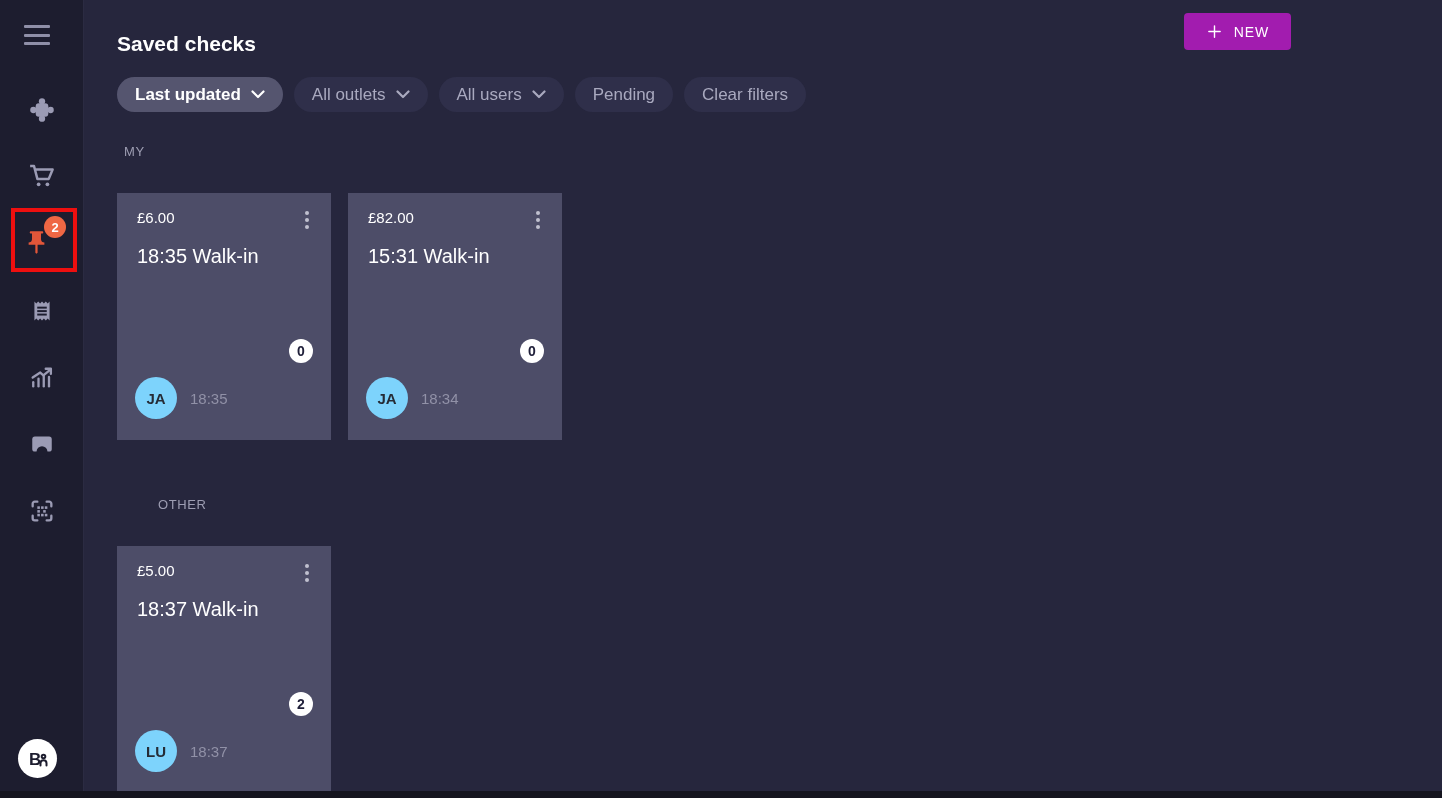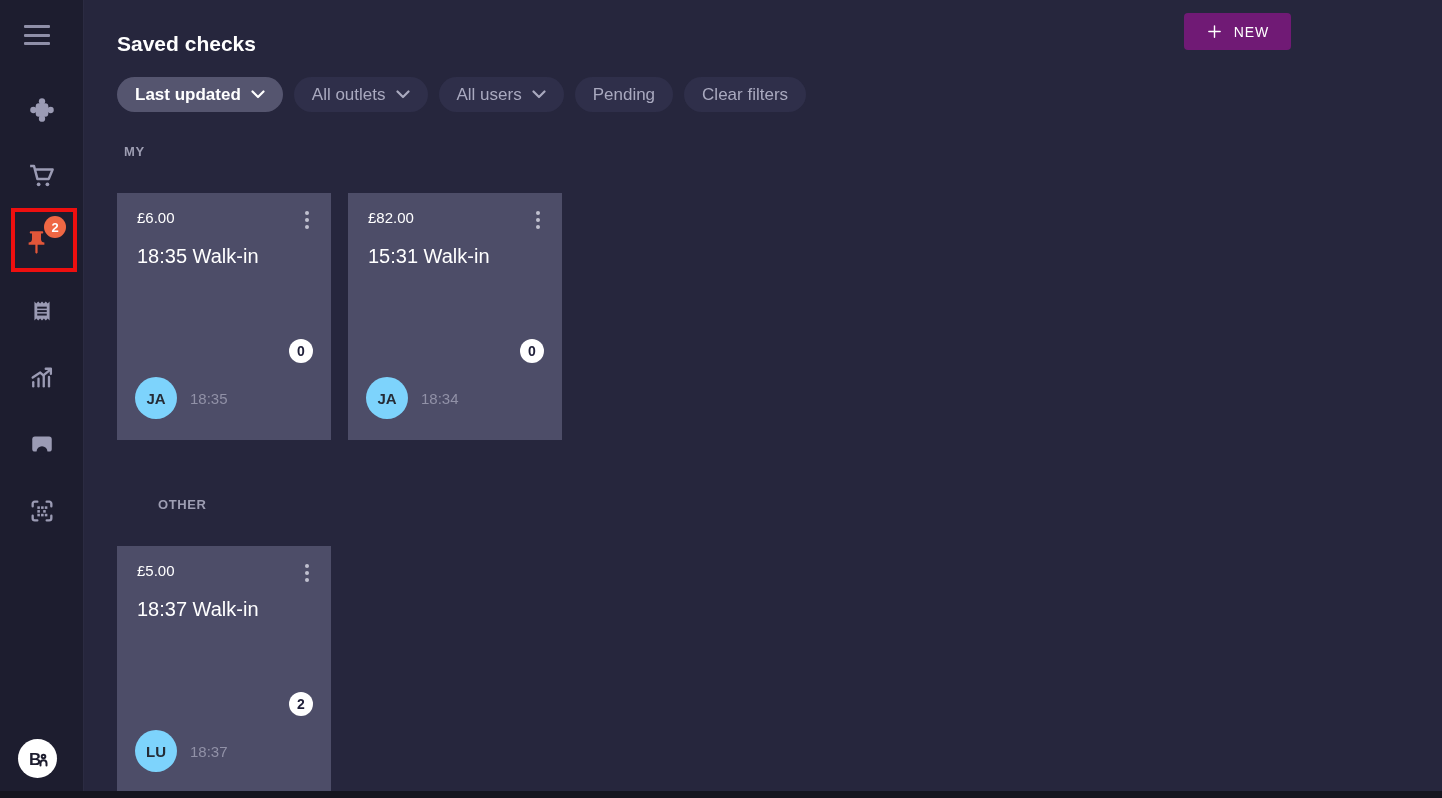--- a/index.html
+++ b/index.html
@@ -21,35 +21,35 @@
   .pin-wrap { position:absolute; left:23px; top:229px; width:27px; height:27px; z-index:6; }
   .notif-badge { position:absolute; left:44px; top:216px; width:22px; height:22px;
                  border-radius:50%; background:#ef6744; color:#fff; font-size:13px;
                  font-weight:700; display:flex; align-items:center; justify-content:center; z-index:7; }
 
   .logo { position:absolute; left:18px; top:739px; width:39px; height:39px; border-radius:50%;
           background:#ffffff; display:flex; align-items:center; justify-content:center; cursor:pointer; }
 
   
   .page-title { position:absolute; left:117px; top:32px; font-size:21px; font-weight:700; color:#ffffff; }
-  .top-btn { position:absolute; top:13px; height:37px; background:#701a75; border:none;
+  .top-btn { position:absolute; top:13px; height:37px; background:#a21caf; border:none;
              border-radius:4px; color:#fff; font-size:14px; font-weight:500; letter-spacing:1px;
              display:flex; align-items:center; justify-content:center; gap:11px;
              font-family:"Liberation Sans", sans-serif; cursor:pointer; }
   .btn-new { left:1184px; width:107px; }
   .btn-merge { left:1306px; width:126px; }
 
   
   .chips { position:absolute; left:117px; top:77px; display:flex; gap:11px; }
   .chip { height:35px; border-radius:18px; background:#2f2f4a; color:#a9a9bf; font-size:17px;
           display:inline-flex; align-items:center; padding:0 18px; gap:10px; cursor:pointer; white-space:nowrap; }
   .chip.active { background:#55556f; color:#ffffff; font-weight:700; }
 
   
-  .section-label { position:absolute; left:117px; font-size:13px; font-weight:700;
+  .section-label { position:absolute; left:117px; font-size:13px; font-weight:400;
                    color:#9d9db2; letter-spacing:0.6px;padding-left:7px; }
   .label-my { top:144px; }
   .label-other { top:497px;margin-left:34px; }
   .cards-row { position:absolute; left:117px; display:flex; gap:17px; }
   .row-my { top:193px; }
   .row-other { top:546px; }
   .card { position:relative; width:214px; height:247px; background:#4d4d68; cursor:pointer; }
   .card-price { position:absolute; left:20px; top:16px; font-size:15px; font-weight:500; color:#fff; }
   .kebab { position:absolute; right:12px; top:13px; width:24px; height:28px; display:flex;
            flex-direction:column; align-items:center; justify-content:center; gap:3px; cursor:pointer; }

